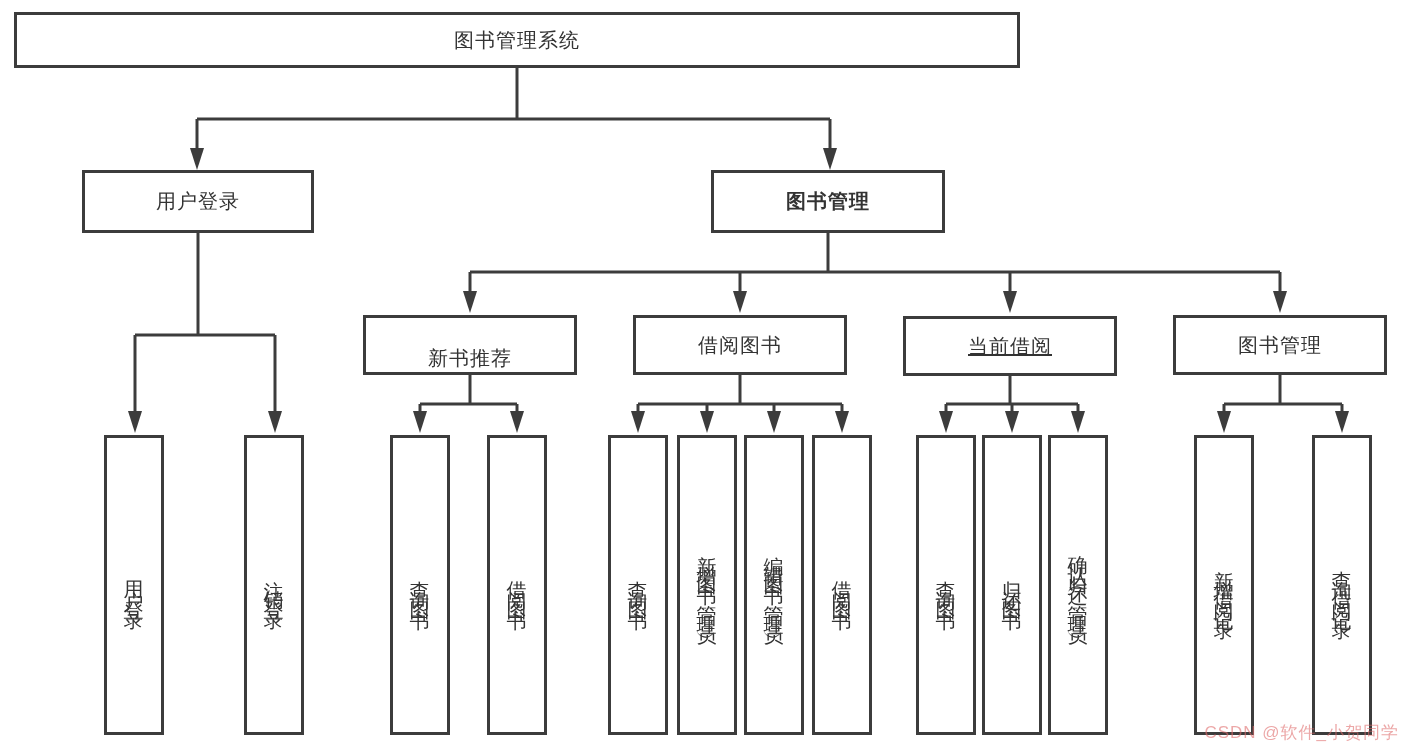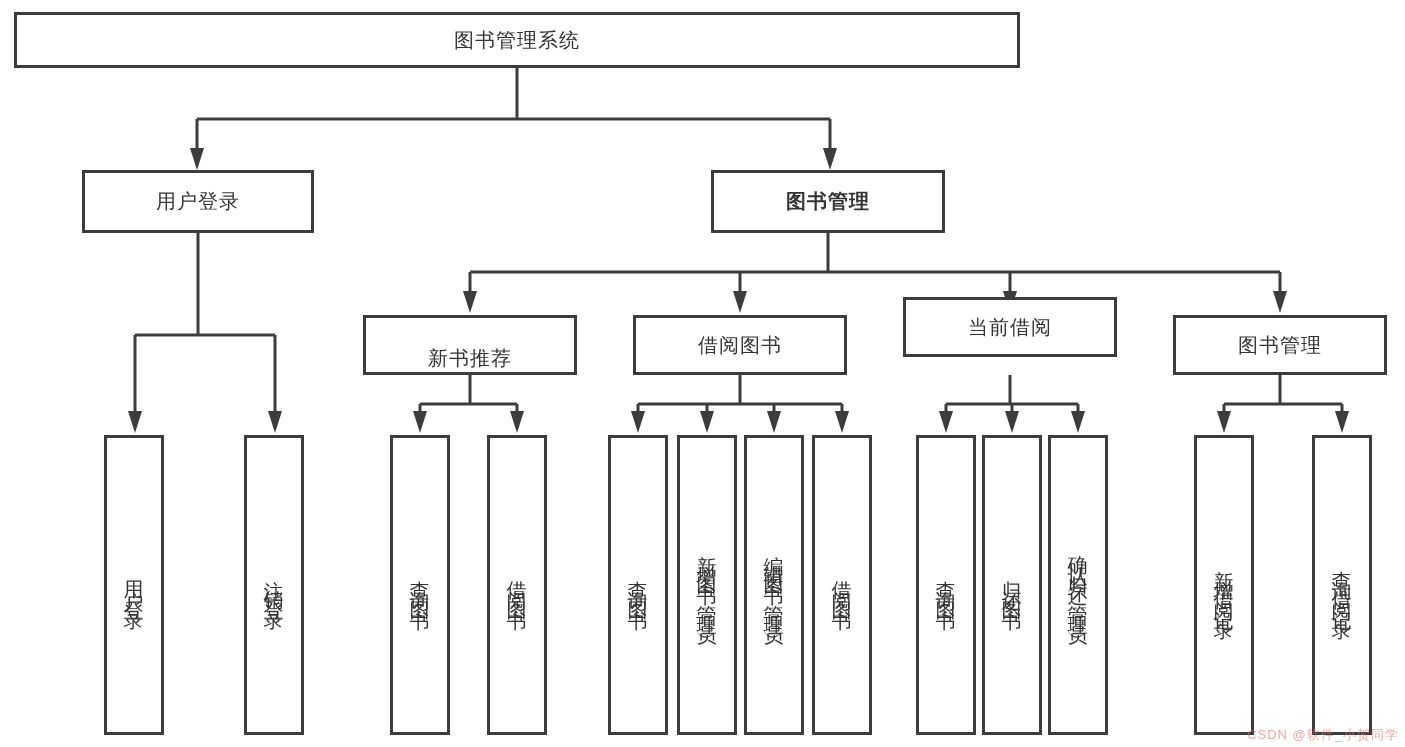--- a/index.html
+++ b/index.html
@@ -34,21 +34,21 @@
   }
   .vbox span{
     writing-mode:vertical-rl;
     letter-spacing:10px;
     line-height:1;
     white-space:nowrap;
   }
   .watermark{
     position:absolute;
     right:6px;bottom:3px;
-    font-size:13px;
+    font-size:17px;
     color:rgba(224,108,108,0.60);
     letter-spacing:1px;
     z-index:5;
     margin-top:28px;
   }
 </style>
 </head>
 <body>
 
 <div class="canvas">
@@ -136,21 +136,21 @@
   <div class="box" style="left:711px;top:170px;width:234px;height:63px;font-weight:bold;">
     <span>图书管理</span>
   </div>
 
   <div class="box" style="left:363px;top:315px;width:214px;height:60px;align-items:flex-end;">
     <span>新书推荐</span>
   </div>
   <div class="box" style="left:633px;top:315px;width:214px;height:60px;">
     <span>借阅图书</span>
   </div>
-  <div class="box" style="left:903px;top:297px;width:214px;height:60px;">
+  <div class="box" style="left:903px;top:316px;width:214px;height:60px;text-decoration:underline;">
     <span>当前借阅</span>
   </div>
   <div class="box" style="left:1173px;top:315px;width:214px;height:60px;">
     <span>图书管理</span>
   </div>
 
   <div class="vbox" style="left:104px;">
     <span>用户登录</span>
   </div>
   <div class="vbox" style="left:244px;">

